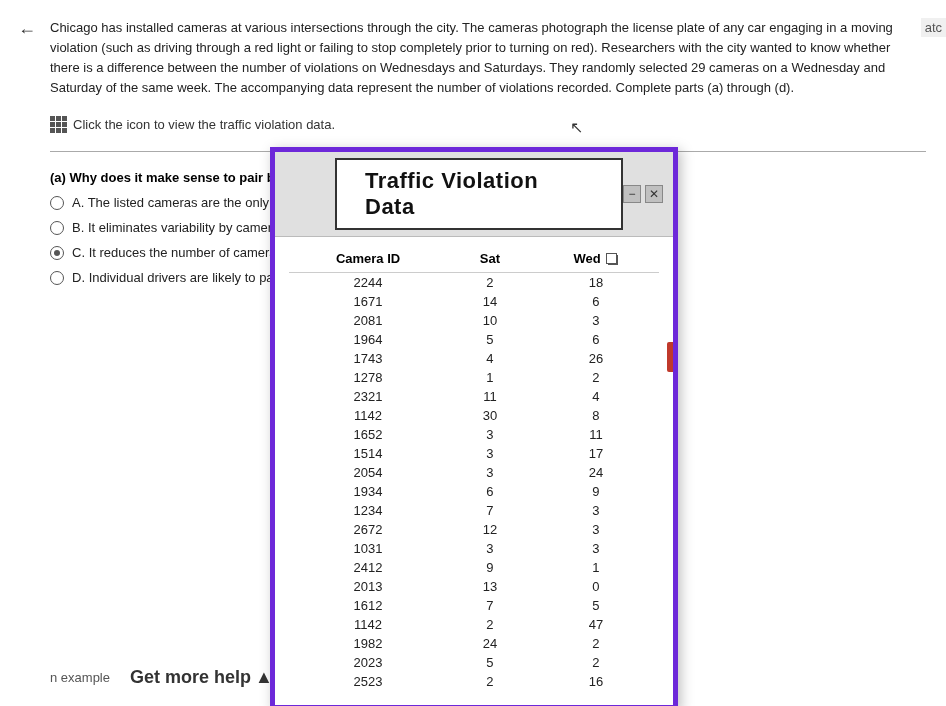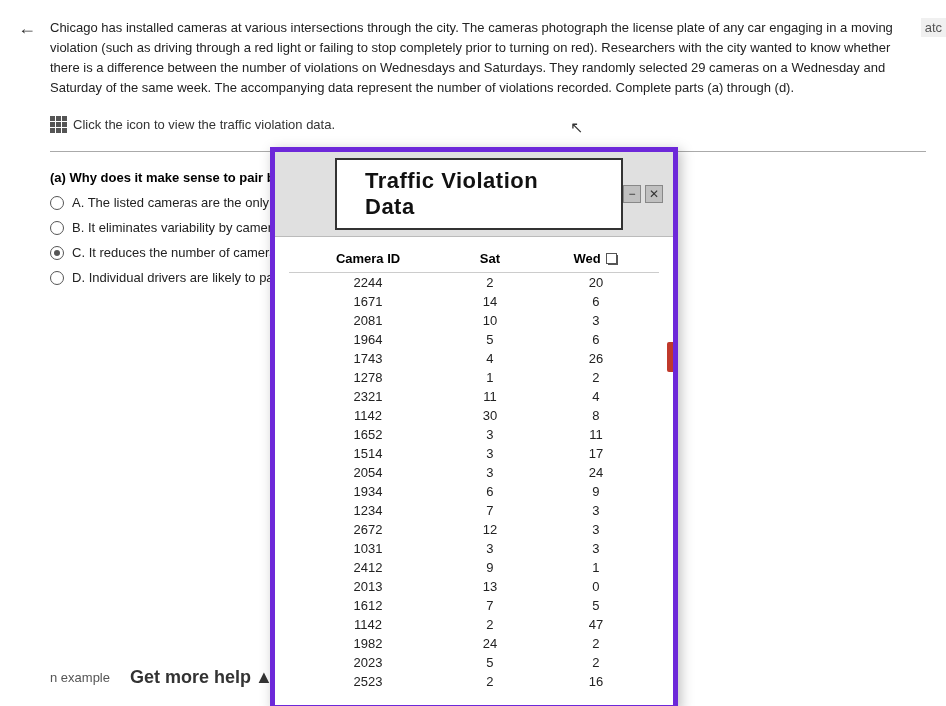--- a/index.html
+++ b/index.html
@@ -372,21 +372,21 @@
           <tr>
             <th>Camera ID</th>
             <th>Sat</th>
             <th>Wed <span class="wed-icon"></span></th>
           </tr>
         </thead>
         <tbody id="table-body">
         <tr>
               <td>2244</td>
               <td>2</td>
-              <td>20</td>
+              <td>18</td>
             </tr>
             <tr>
               <td>1671</td>
               <td>14</td>
               <td>6</td>
             </tr>
             <tr>
               <td>2081</td>
               <td>10</td>
               <td>3</td>

